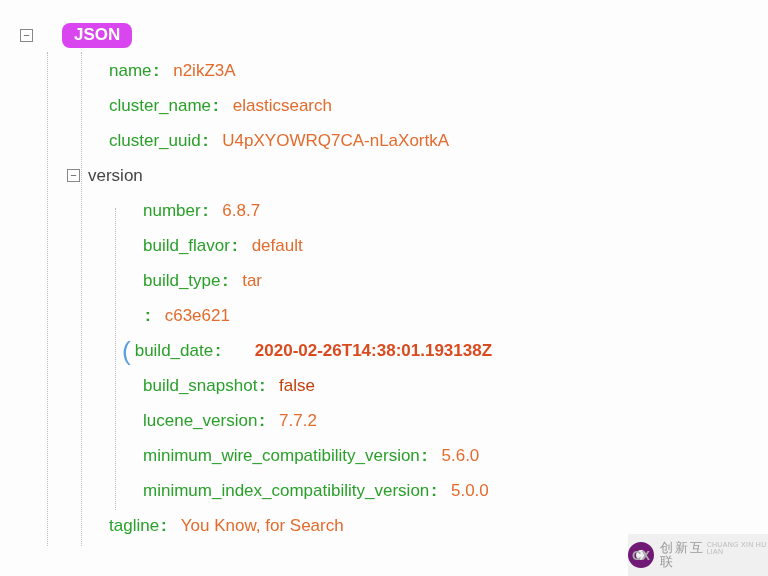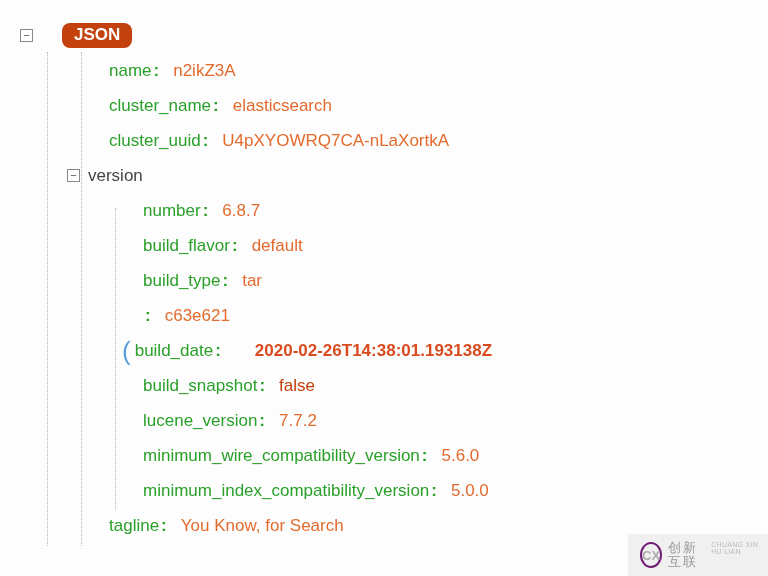--- a/index.html
+++ b/index.html
@@ -36,21 +36,21 @@
     cursor: pointer;
     user-select: none;
   }
   .spacer-toggle {
     width: 13px;
     height: 13px;
     display: inline-block;
     margin-right: 8px;
   }
   .badge {
-    background: #c2410c;
+    background: #d946ef;
     color: #fff;
     font-weight: 700;
     padding: 3px 12px 5px;
     border-radius: 8px;
     font-size: 17px;
     line-height: 1;
   }
   .key {
     color: #2aa02a;
     font-weight: 400;
@@ -96,29 +96,28 @@
     display: flex;
     align-items: center;
     justify-content: center;
     gap: 6px;
     font-size: 12px;
     color: #a8a8a8;
   }
   .wm-circle {
     width: 26px;
     height: 26px;
-    border: 2px solid #701a75;
+    border: 8px solid #701a75;
     border-radius: 50%;
     display: flex;
     align-items: center;
     justify-content: center;
     font-size: 13px;
     font-weight: 700;
     color: #aaa;
-    margin-left: 12px;
   }
   .wm-text { display: flex; flex-direction: row; line-height: 1.1; }
   .wm-text .cn { font-size: 13px; letter-spacing: 2px; color:#999;}
   .wm-text .en { font-size: 7px; color:#bbb; letter-spacing: 0.3px;}
 </style>
 </head>
 <body>
 
 <div class="tree">
 

